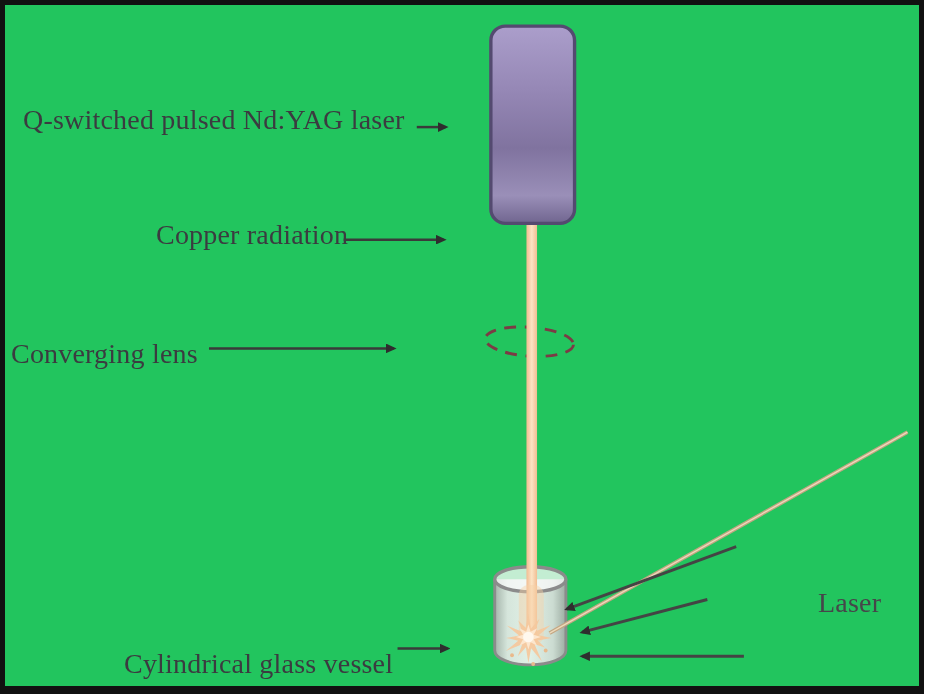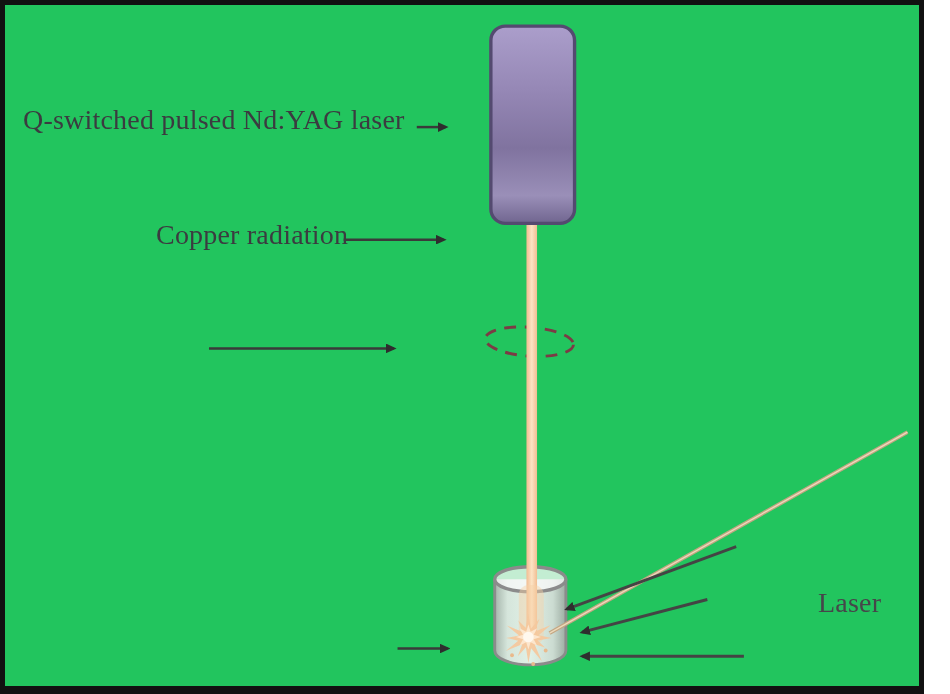--- a/index.html
+++ b/index.html
@@ -103,19 +103,21 @@
 
     <line x1="760" y1="556" x2="584" y2="621" stroke="#444444" stroke-width="3" marker-end="url(#ah)"></line>
     <line x1="730" y1="611" x2="600" y2="645" stroke="#444444" stroke-width="3" marker-end="url(#ah)"></line>
     <line x1="768" y1="670" x2="600" y2="670" stroke="#444444" stroke-width="3" marker-end="url(#ah)"></line>
   </svg>
 
   <div class="lbl" style="left:18px;top:100px;">Q-switched pulsed Nd:YAG laser</div>
 
   <div class="lbl" style="left:151px;top:215px;">Copper radiation</div>
 
+  <div class="lbl" style="left:6px;top:334px;">Converging lens</div>
 
 
   <div class="lbl gray" style="left:813px;top:583px;">Laser</div>
 
 
+  <div class="lbl" style="left:119px;top:644px;">Cylindrical glass vessel</div>
 
 </div>
 
 </body></html>

